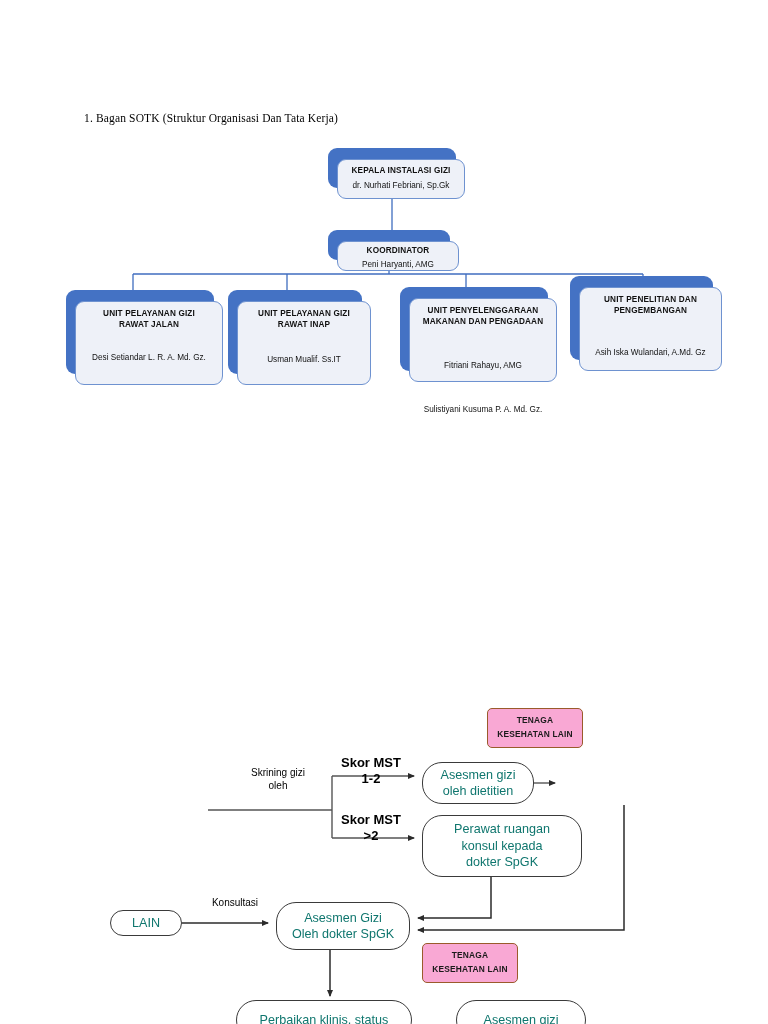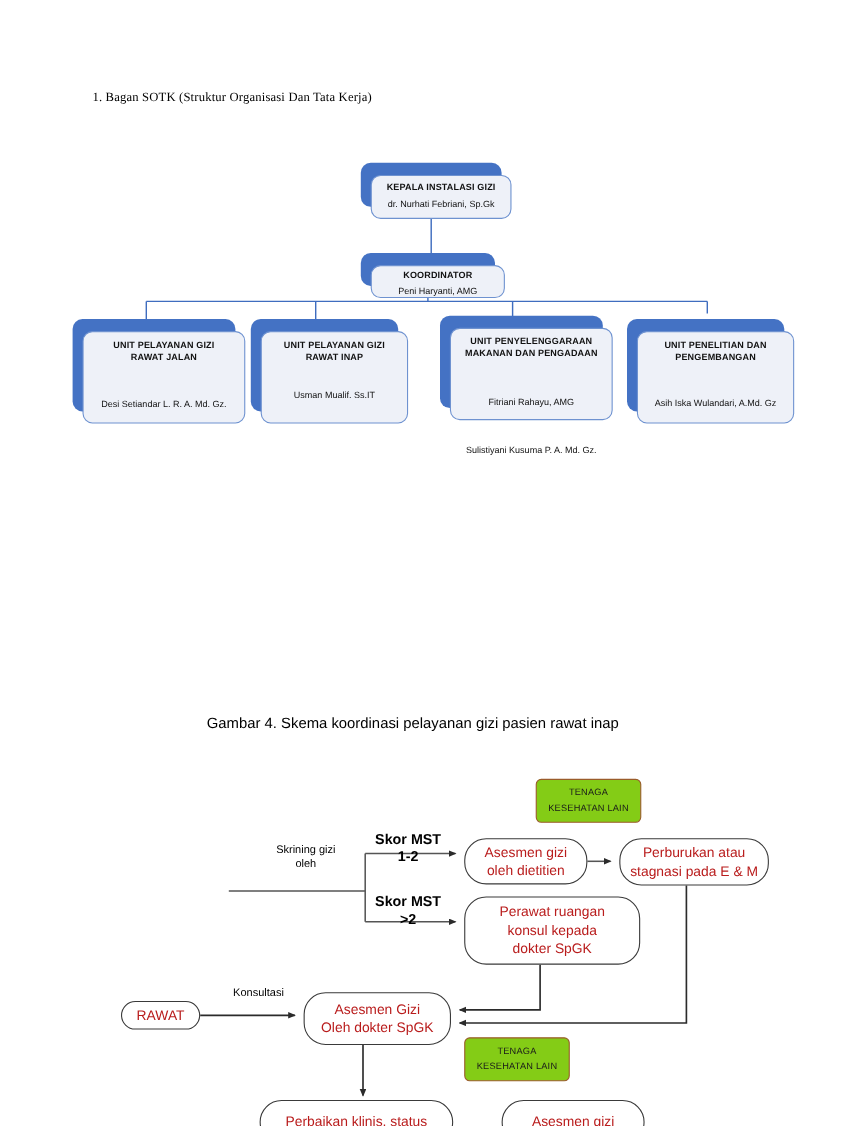--- a/index.html
+++ b/index.html
@@ -19,21 +19,21 @@
     position: absolute;
     inset: 0;
     width: 768px;
     height: 1024px;
   }
 
   
   .sotk-title {
     position: absolute;
     left: 84px;
-    top: 83px;
+    top: 112px;
     font-family: "Liberation Serif", serif;
     font-size: 11.5px;
     letter-spacing: 0.15px;
     color: #000;
     white-space: nowrap;
   }
 
   
   #org-chart {
     position: absolute;
@@ -96,23 +96,23 @@
   #node-kepala .card { padding-top: 6px; }
   #node-kepala .sub { margin-top: 4px; }
 
   #node-koordinator { left: 328px; top: 100px; width: 122px; height: 30px; }
   #node-koordinator .card { padding-top: 4px; }
   #node-koordinator .sub { margin-top: 3px; }
 
   #node-unit-1 { left: 66px; top: 160px; width: 148px; height: 84px; }
   #node-unit-2 { left: 228px; top: 160px; width: 134px; height: 84px; }
   #node-unit-3 { left: 400px; top: 157px; width: 148px; height: 84px; }
-  #node-unit-4 { left: 570px; top: 160px; width: 143px; height: 84px; }
-
-  #node-unit-1 .sub { margin-top: 32px; }
+  #node-unit-4 { left: 570px; top: 146px; width: 143px; height: 84px; }
+
+  #node-unit-1 .sub { margin-top: 22px; }
   #node-unit-2 .sub { margin-top: 24px; }
   #node-unit-3 .sub { margin-top: 32px; line-height: 1.45; }
   #node-unit-4 .sub { margin-top: 31px; }
 
   
   .gambar-caption {
     position: absolute;
     left: 188px;
     top: 650px;
     font-size: 13.5px;
@@ -141,29 +141,29 @@
     border: 1.3px solid #3a3a3a;
     border-radius: 20px;
     background: #ffffff;
     display: flex;
     flex-direction: column;
     justify-content: center;
     align-items: center;
     text-align: center;
     font-size: 12.6px;
     line-height: 1.3;
-    color: #b91c1c;
+    color: #0f766e;
     padding: 2px 4px;
   }
   .fbox.orange {
-    background: #84cc16;
+    background: #f9a8d4;
     border: 1.2px solid #9A5B2B;
     border-radius: 5px;
     font-size: 8.4px;
-    font-weight: normal;
+    font-weight: bold;
     letter-spacing: 0.2px;
     line-height: 1.65;
     color: #1a1a1a;
   }
   .flabel {
     position: absolute;
     font-size: 10px;
     line-height: 1.25;
     text-align: center;
     color: #000;
@@ -262,21 +262,20 @@
       <div class="shadow"></div>
       <div class="card">
         <div class="title">UNIT PENELITIAN DAN</div>
         <div class="title">PENGEMBANGAN</div>
         <div class="sub">Asih Iska Wulandari, A.Md. Gz</div>
       </div>
     </div>
 
   </div>
 
-  <div class="gambar-caption">Gambar 4. Skema koordinasi pelayanan gizi pasien rawat inap</div>
 
   <div id="flowchart">
 
     <svg class="flow-svg" viewBox="0 0 768 334">
       <defs>
         <marker id="ah" markerWidth="7" markerHeight="7" refX="6" refY="3" orient="auto" markerUnits="userSpaceOnUse">
           <path d="M0,0 L7,3 L0,6 z" fill="#2b2b2b"></path>
         </marker>
       </defs>
       <g stroke="#555" stroke-width="1.4" fill="none">
@@ -308,27 +307,23 @@
       <div>Asesmen gizi</div>
       <div>oleh dietitien</div>
     </div>
 
     <div class="fbox" id="fb-perawat">
       <div>Perawat ruangan</div>
       <div>konsul kepada</div>
       <div>dokter SpGK</div>
     </div>
 
-    <div class="fbox" id="fb-perburukan">
-      <div>Perburukan atau</div>
-      <div>stagnasi pada E &amp; M</div>
-    </div>
 
     <div class="fbox" id="fb-dpjp">
-      <div>RAWAT</div>
+      <div>LAIN</div>
     </div>
 
     <div class="fbox" id="fb-asesmen-sp">
       <div>Asesmen Gizi</div>
       <div>Oleh dokter SpGK</div>
     </div>
 
     <div class="fbox" id="fb-perbaikan">
       <div>Perbaikan klinis, status</div>
     </div>

